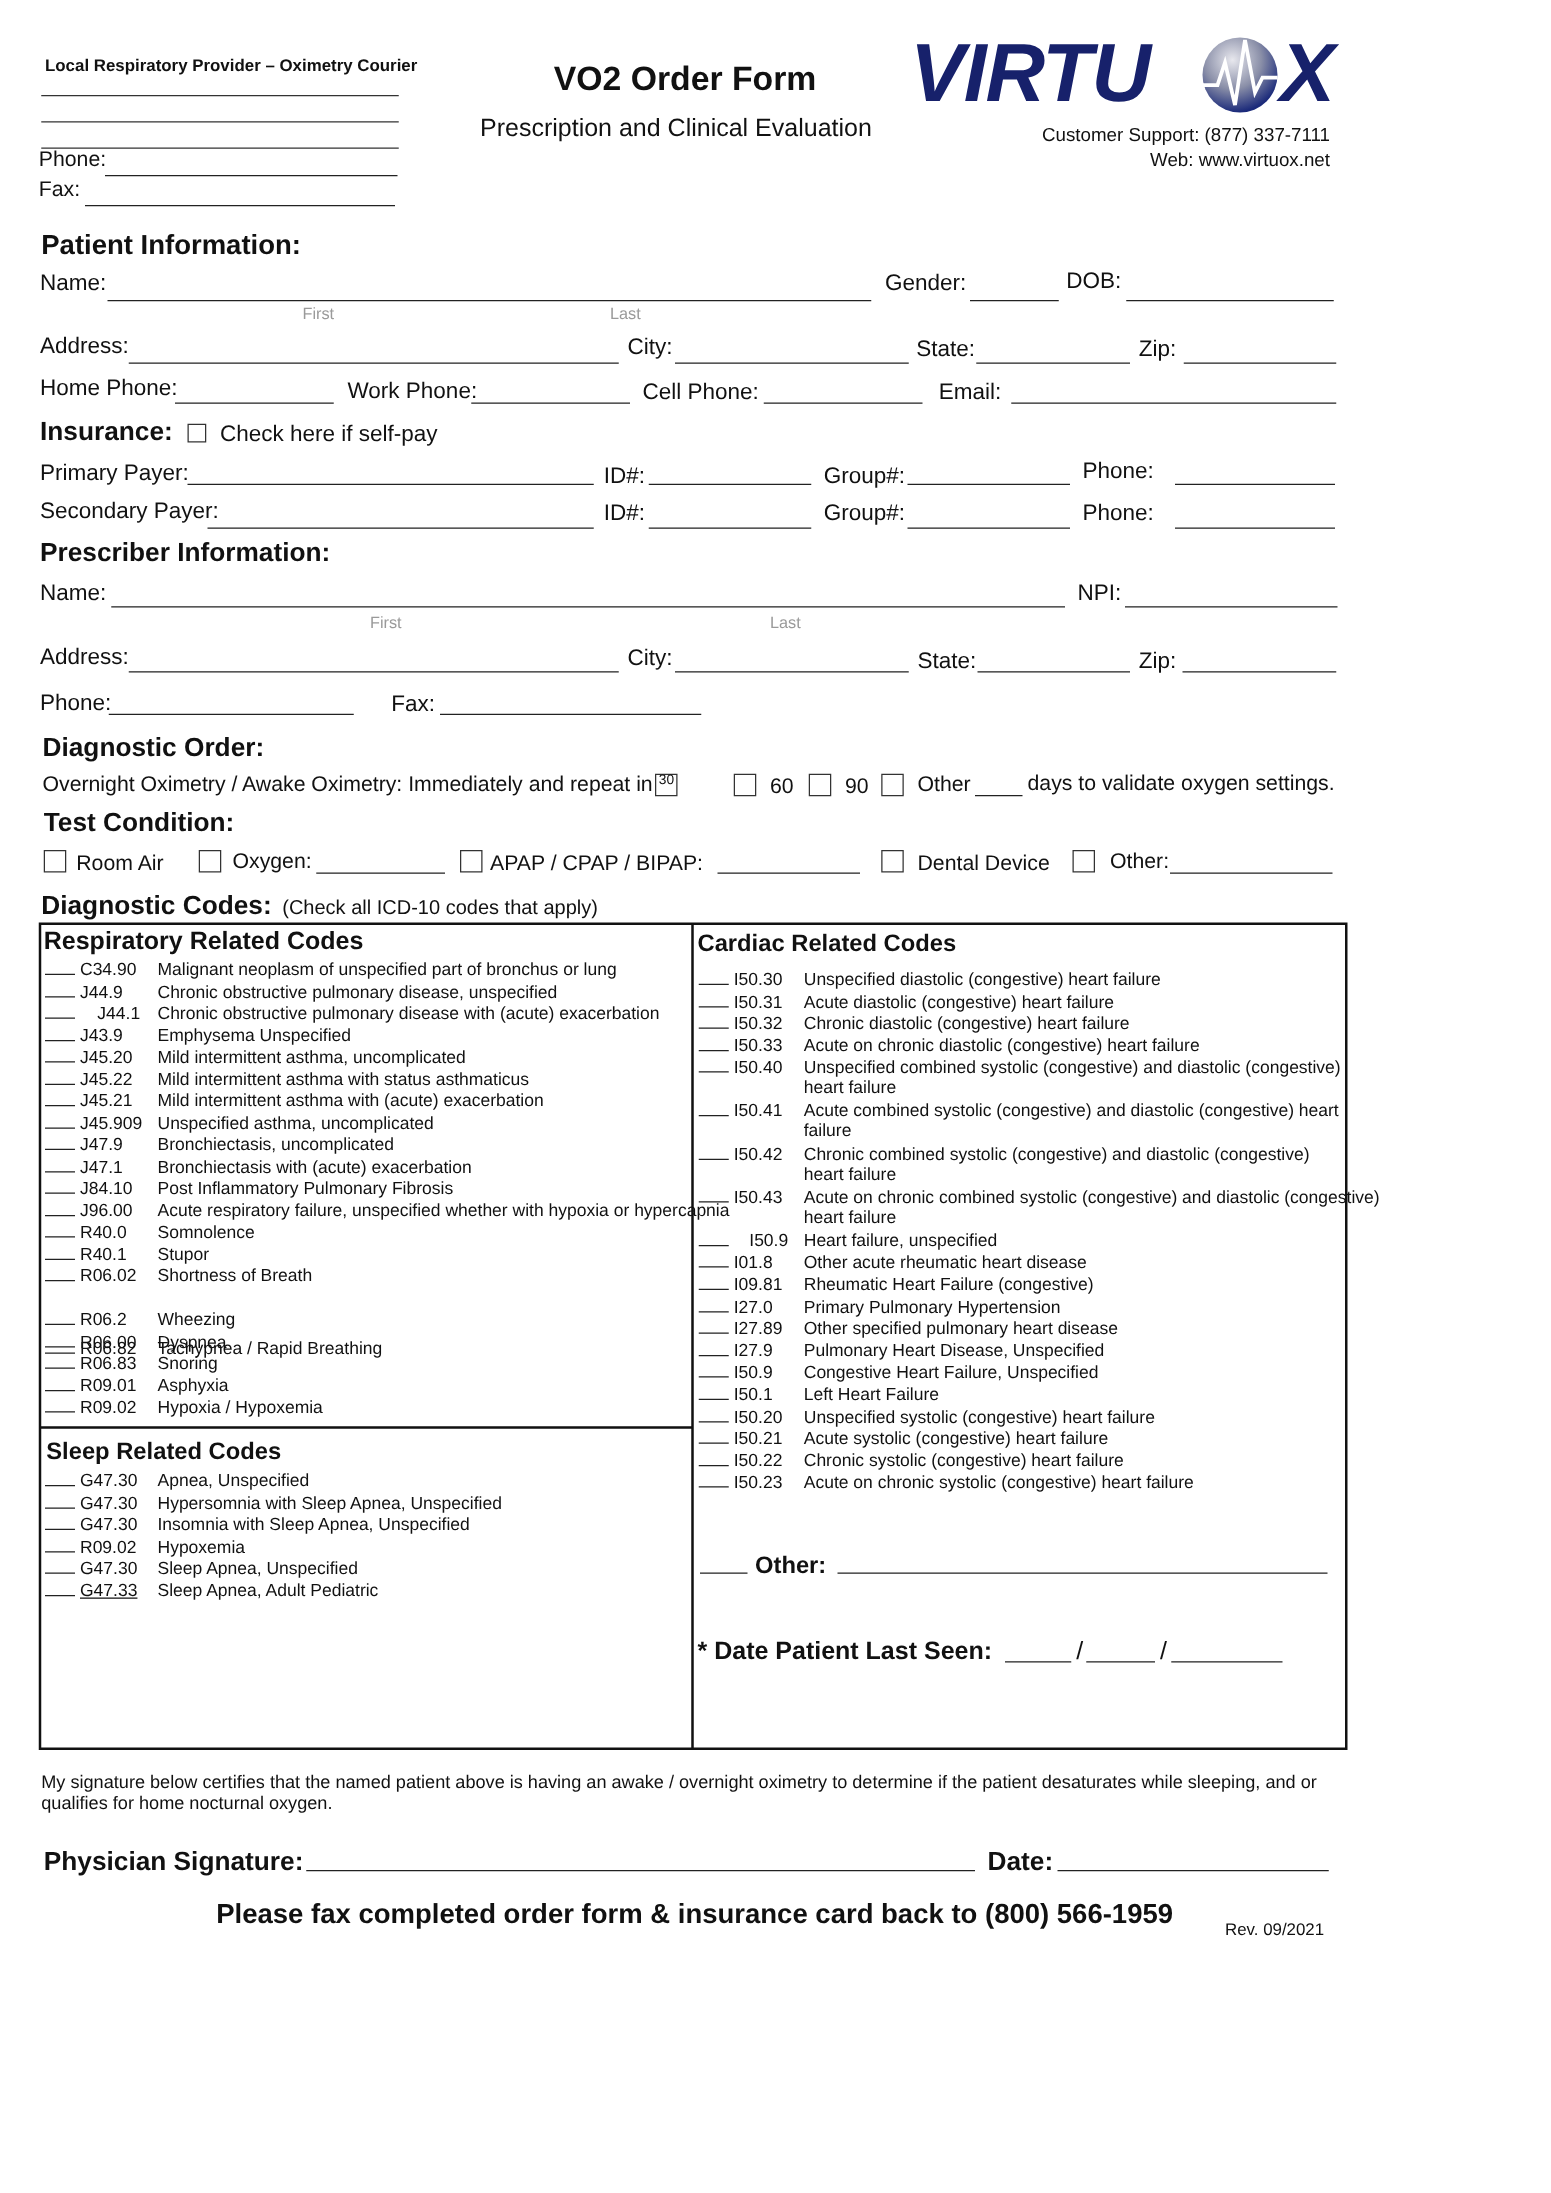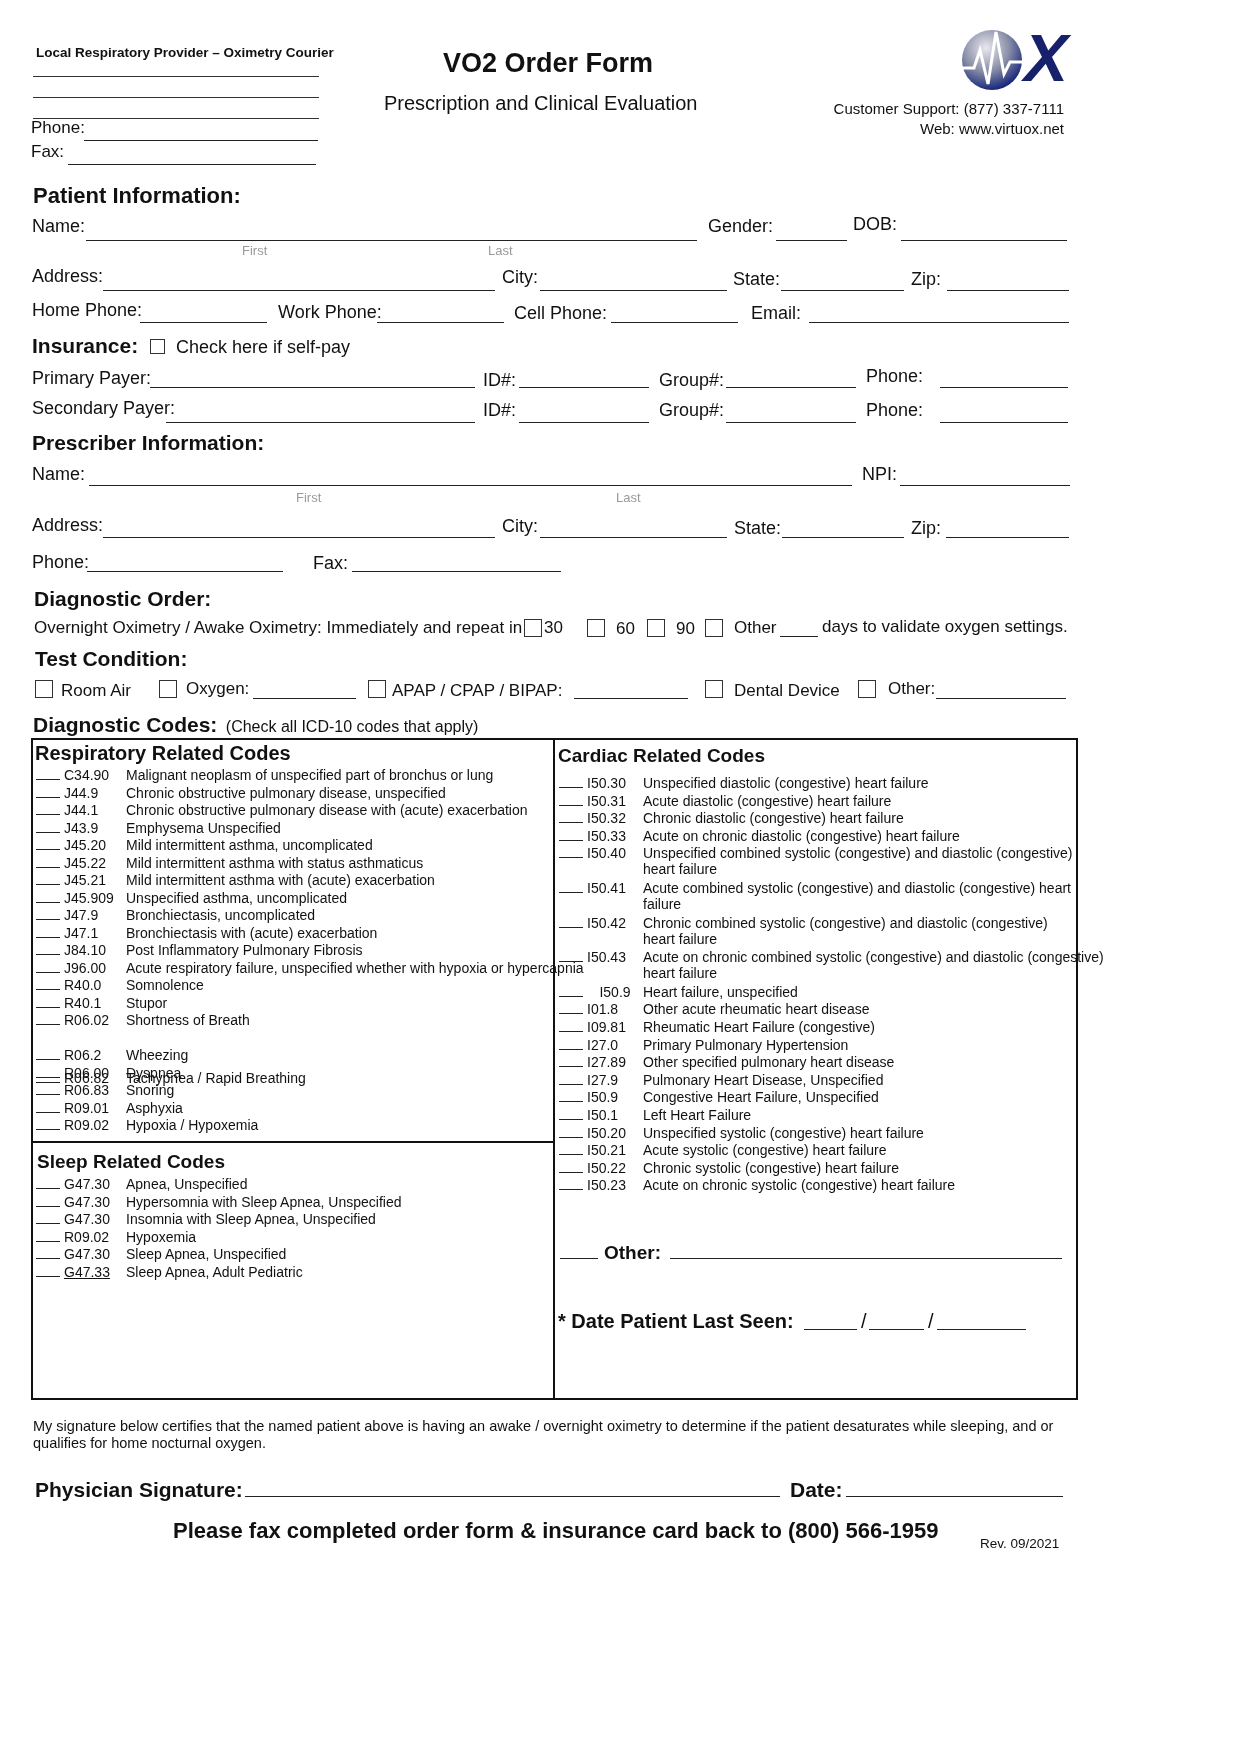--- a/index.html
+++ b/index.html
@@ -27,20 +27,21 @@
 <div class="line" style="left:33px;top:118px;width:286px;border-color:#333;"></div>
 <div class="t lbl" style="left:31px;top:118px;font-size:17px;">Phone:</div>
 <div class="line" style="left:84px;top:140px;width:234px;"></div>
 <div class="t lbl" style="left:31px;top:142px;font-size:17px;">Fax:</div>
 <div class="line" style="left:68px;top:164px;width:248px;"></div>
 
 <div class="t" style="left:443px;top:48px;font-size:27px;font-weight:bold;">VO2 Order Form</div>
 <div class="t" style="left:384px;top:92px;font-size:20px;">Prescription and Clinical Evaluation</div>
 
 <div class="abs" style="left:728px;top:22px;width:350px;height:78px;">
+  <span class="t logo-text" style="left:0;top:-2px;">VIRTU</span>
   <svg class="abs" style="left:232px;top:6px;" width="64" height="64" viewBox="0 0 64 64">
     <defs>
       <radialGradient id="gg" cx="40%" cy="30%" r="70%">
         <stop offset="0%" stop-color="#e8e8ee"></stop>
         <stop offset="55%" stop-color="#8a8fa8"></stop>
         <stop offset="100%" stop-color="#1b2a7a"></stop>
       </radialGradient>
     </defs>
     <circle cx="32" cy="32" r="30" fill="url(#gg)"></circle>
     <polyline points="2,40 14,40 20,22 28,56 36,4 44,46 50,34 62,34" fill="none" stroke="#fff" stroke-width="3"></polyline>
@@ -118,21 +119,21 @@
 <div class="line" style="left:946px;top:537px;width:123px;"></div>
 
 <div class="t lbl" style="left:32px;top:552px;">Phone:</div>
 <div class="line" style="left:87px;top:571px;width:196px;"></div>
 <div class="t lbl" style="left:313px;top:553px;">Fax:</div>
 <div class="line" style="left:352px;top:571px;width:209px;"></div>
 
 <div class="t h2" style="left:34px;top:587px;font-size:21px;">Diagnostic Order:</div>
 <div class="t" style="left:34px;top:618px;font-size:17px;">Overnight Oximetry / Awake Oximetry: Immediately and repeat in</div>
 <div class="cb" style="left:524px;top:619px;"></div>
-<div class="t" style="left:544px;top:618px;font-size:17px;">30</div>
+<div class="t" style="left:527px;top:618px;font-size:11px;">30</div>
 <div class="cb" style="left:587px;top:619px;"></div>
 <div class="t" style="left:616px;top:619px;font-size:17px;">60</div>
 <div class="cb" style="left:647px;top:619px;"></div>
 <div class="t" style="left:676px;top:619px;font-size:17px;">90</div>
 <div class="cb" style="left:705px;top:619px;"></div>
 <div class="t" style="left:734px;top:618px;font-size:17px;">Other</div>
 <div class="line" style="left:780px;top:636px;width:38px;"></div>
 <div class="t" style="left:822px;top:617px;font-size:17px;">days to validate oxygen settings.</div>
 
 <div class="t h2" style="left:35px;top:647px;font-size:21px;">Test Condition:</div>
@@ -158,21 +159,21 @@
 <div class="section-box" style="left:31px;top:738px;width:1047px;height:662px;"></div>
 
 <div class="abs" style="left:553px;top:739px;width:2px;height:660px;background:#111;"></div>
 
 <div class="abs" style="left:32px;top:1141px;width:522px;height:2px;background:#111;"></div>
 
 <div class="t" style="left:35px;top:742px;font-size:20px;font-weight:bold;">Respiratory Related Codes</div>
 <div class="abs" id="resp-list" style="left:36px;top:767px;width:515px;">
     <div class="code-row" style="top: 0px;"><span class="blank"></span><span class="code" style="width: 62px;">C34.90</span><span class="desc">Malignant neoplasm of unspecified part of bronchus or lung</span></div>
     <div class="code-row" style="top: 17.5px;"><span class="blank"></span><span class="code" style="width: 62px;">J44.9</span><span class="desc">Chronic obstructive pulmonary disease, unspecified</span></div>
-    <div class="code-row" style="top: 35px;"><span class="blank"></span><span class="code" style="width: 62px;">J44.1</span><span class="desc">Chronic obstructive pulmonary disease with (acute) exacerbation</span></div>
+    <div class="code-row" style="top: 35px;"><span class="blank"></span><span class="code" style="width: 62px; text-align: center;">J44.1</span><span class="desc">Chronic obstructive pulmonary disease with (acute) exacerbation</span></div>
     <div class="code-row" style="top: 52.5px;"><span class="blank"></span><span class="code" style="width: 62px;">J43.9</span><span class="desc">Emphysema Unspecified</span></div>
     <div class="code-row" style="top: 70px;"><span class="blank"></span><span class="code" style="width: 62px;">J45.20</span><span class="desc">Mild intermittent asthma, uncomplicated</span></div>
     <div class="code-row" style="top: 87.5px;"><span class="blank"></span><span class="code" style="width: 62px;">J45.22</span><span class="desc">Mild intermittent asthma with status asthmaticus</span></div>
     <div class="code-row" style="top: 105px;"><span class="blank"></span><span class="code" style="width: 62px;">J45.21</span><span class="desc">Mild intermittent asthma with (acute) exacerbation</span></div>
     <div class="code-row" style="top: 122.5px;"><span class="blank"></span><span class="code" style="width: 62px;">J45.909</span><span class="desc">Unspecified asthma, uncomplicated</span></div>
     <div class="code-row" style="top: 140px;"><span class="blank"></span><span class="code" style="width: 62px;">J47.9</span><span class="desc">Bronchiectasis, uncomplicated</span></div>
     <div class="code-row" style="top: 157.5px;"><span class="blank"></span><span class="code" style="width: 62px;">J47.1</span><span class="desc">Bronchiectasis with (acute) exacerbation</span></div>
     <div class="code-row" style="top: 175px;"><span class="blank"></span><span class="code" style="width: 62px;">J84.10</span><span class="desc">Post Inflammatory Pulmonary Fibrosis</span></div>
     <div class="code-row" style="top: 192.5px;"><span class="blank"></span><span class="code" style="width: 62px;">J96.00</span><span class="desc">Acute respiratory failure, unspecified whether with hypoxia or hypercapnia</span></div>
     <div class="code-row" style="top: 210px;"><span class="blank"></span><span class="code" style="width: 62px;">R40.0</span><span class="desc">Somnolence</span></div>

